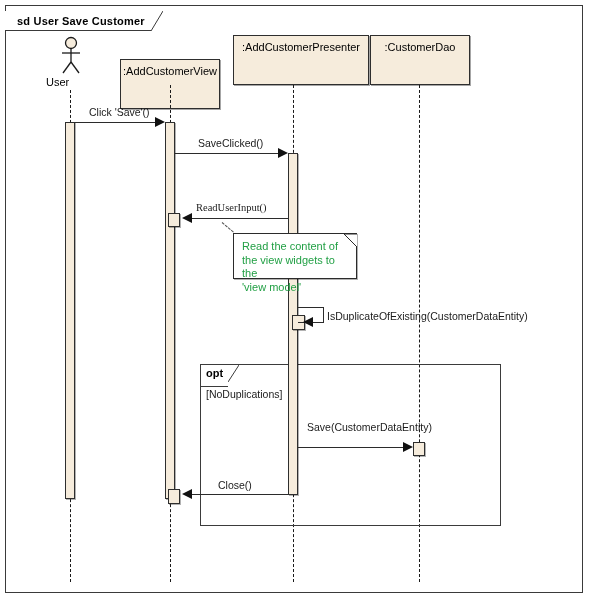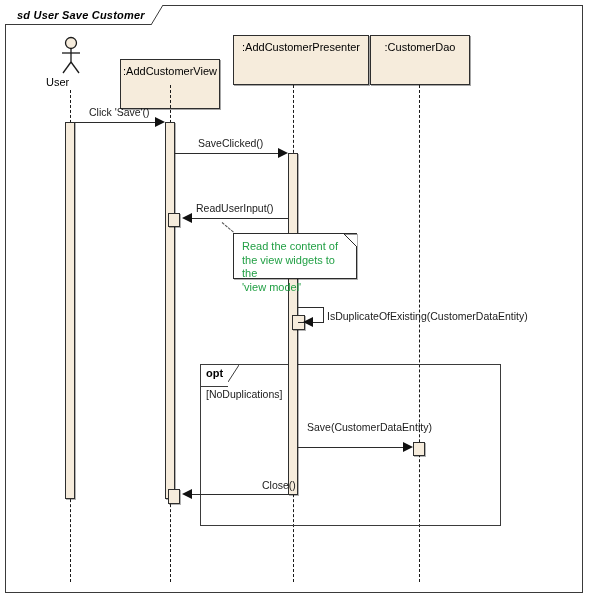--- a/index.html
+++ b/index.html
@@ -24,27 +24,26 @@
     top: 5px;
     width: 578px;
     height: 588px;
     border: 1px solid #3a3a3a;
     box-sizing: border-box;
     background: #ffffff;
   }
   .frame-tab {
     position: absolute;
     left: 5px;
-    top: 5px;
+    top: 11px;
     height: 20px;
     box-sizing: border-box;
     background: #ffffff;
     display: flex;
     align-items: center;
-    font-style: italic;
   }
   .frame-tab-body {
     position: relative;
     height: 20px;
     border-right: none;
     border-bottom: 1px solid #3a3a3a;
     box-sizing: border-box;
     padding: 0 6px 0 12px;
     display: flex;
     align-items: center;
@@ -271,21 +270,21 @@
   <div class="activation" style="left:413px; top:442px; width:12px; height:14px;"></div>
 
   <div class="msg-label" style="left:89px; top:106px;">Click 'Save'()</div>
   <div class="msg-line" style="left:70px; top:122px; width:85px;"></div>
   <div class="arrow-head arrow-right" style="left:155px; top:117px;"></div>
 
   <div class="msg-label" style="left:198px; top:137px;">SaveClicked()</div>
   <div class="msg-line" style="left:175px; top:153px; width:103px;"></div>
   <div class="arrow-head arrow-right" style="left:278px; top:148px;"></div>
 
-  <div class="msg-label" style="left:196px; top:202px;">ReadUserInput()</div>
+  <div class="msg-label" style="left:196px; top:202px;font-family:Liberation Serif, serif;">ReadUserInput()</div>
   <div class="msg-line" style="left:192px; top:218px; width:96px;"></div>
   <div class="arrow-head arrow-left" style="left:182px; top:213px;"></div>
 
   <div class="note" style="left:233px; top:233px; width:124px; height:46px;">
     <div class="note-text">
       <div>Read the content of</div>
       <div>the view widgets to the</div>
       <div>'view model'</div>
     </div>
     <div class="note-fold">
@@ -300,17 +299,17 @@
   <div class="note-anchor" style="left:222px; top:222px; width:15px; transform: rotate(40deg);"></div>
 
   <div class="selfcall" style="left:298px; top:307px; width:26px; height:16px;"></div>
   <div class="arrow-head arrow-left" style="left:303px; top:317px;"></div>
   <div class="msg-label" style="left:327px; top:310px;">IsDuplicateOfExisting(CustomerDataEntity)</div>
 
   <div class="msg-label" style="left:307px; top:421px;">Save(CustomerDataEntity)</div>
   <div class="msg-line" style="left:298px; top:447px; width:105px;"></div>
   <div class="arrow-head arrow-right" style="left:403px; top:442px;"></div>
 
-  <div class="msg-label" style="left:218px; top:479px;margin-left:44px;">Close()</div>
+  <div class="msg-label" style="left:218px; top:479px;">Close()</div>
   <div class="msg-line" style="left:192px; top:494px; width:96px;"></div>
   <div class="arrow-head arrow-left" style="left:182px; top:489px;"></div>
 
 </div>
 
 </body></html>

